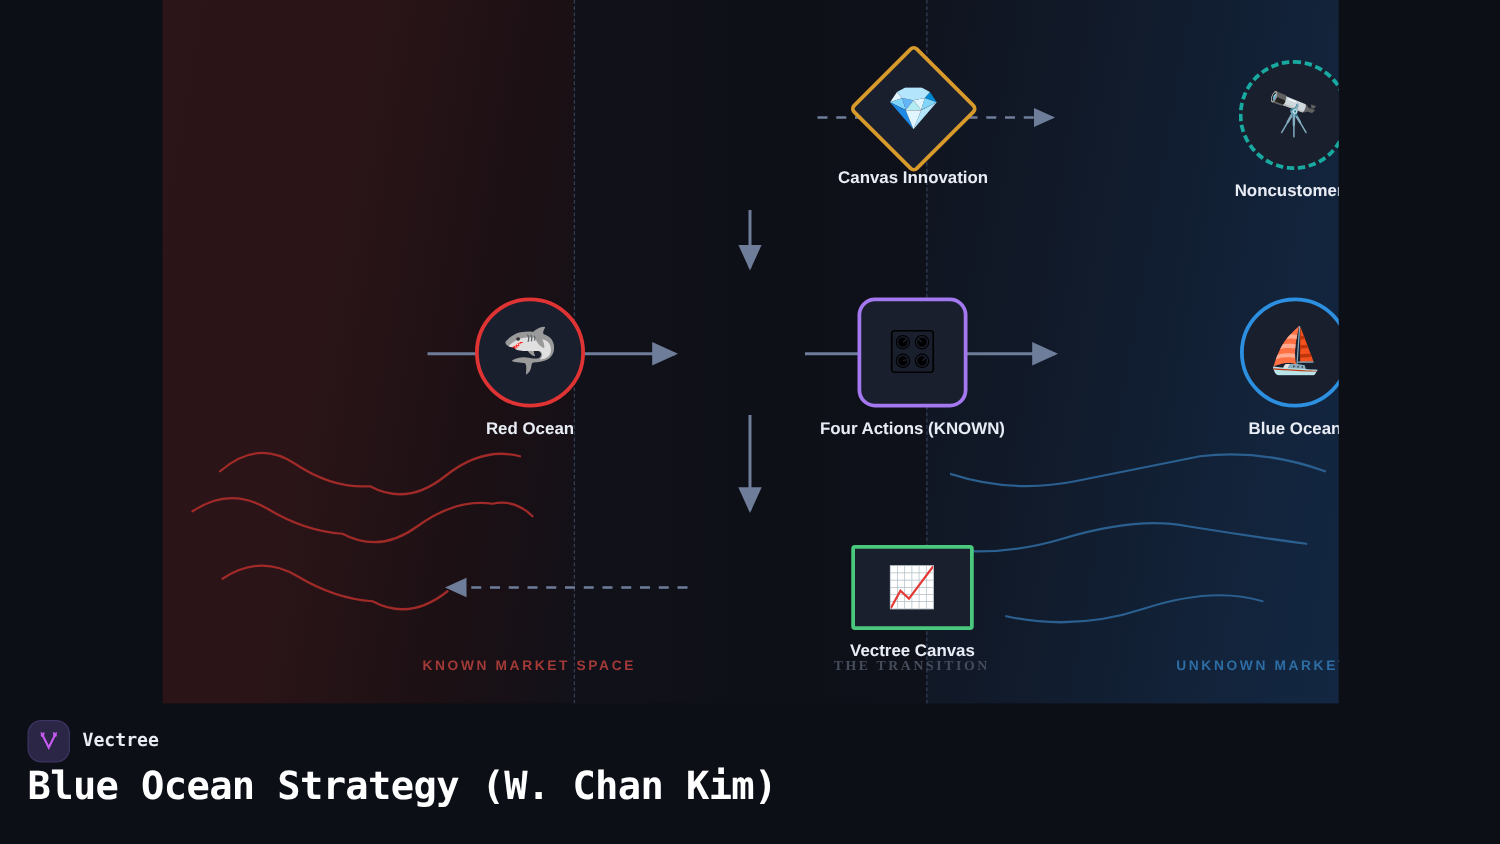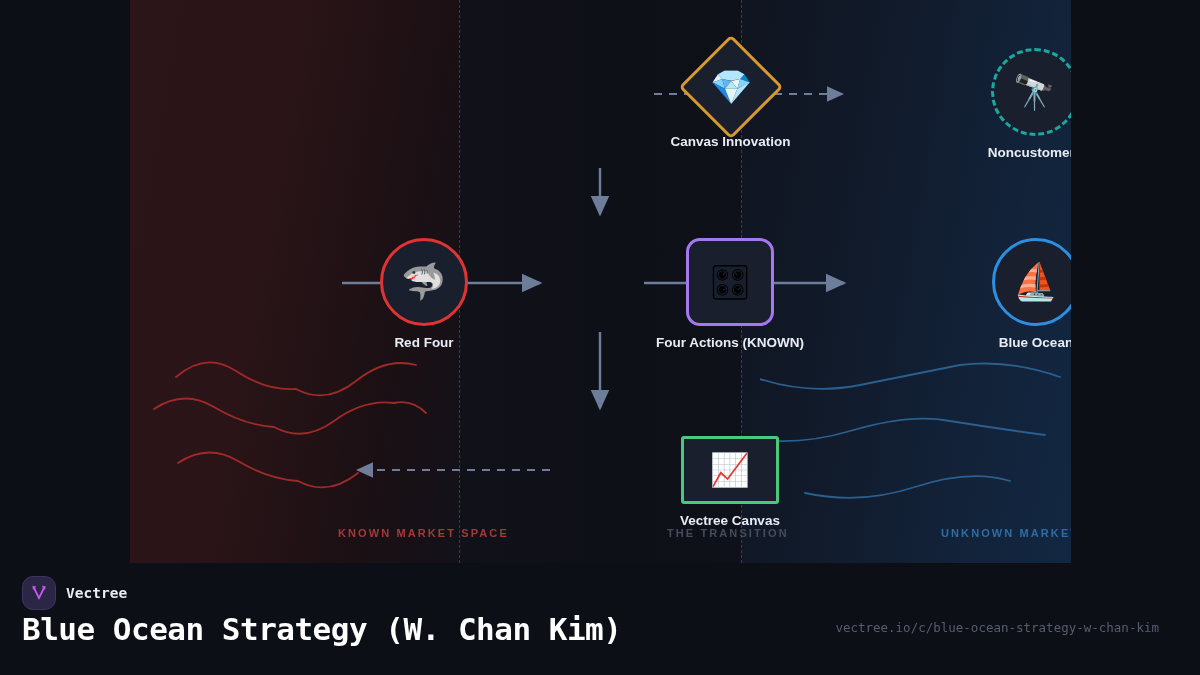--- a/index.html
+++ b/index.html
@@ -42,21 +42,21 @@
     position:absolute;
     font-size:11px;
     font-weight:700;
     letter-spacing:2.1px;
     white-space:nowrap;
   }
   #label-known  { color:#a33a38; left:208px; top:527px; }
   #label-unknown{ color:#2e6da4; left:811px; top:527px; }
   #label-transition {
     color:#454c5c; left:537px; top:527px;
-    font-size:11px; font-weight:700; letter-spacing:2.1px;
+    font-size:11px; font-weight:700; letter-spacing:2.1px;font-family:Liberation Serif, serif;
   }
 
   
   .node { position:absolute; text-align:center; }
   .node-shape {
     display:flex; align-items:center; justify-content:center;
     background:#1a1f2e;
     margin:0 auto;
   }
   .node-label {
@@ -177,21 +177,21 @@
     <div class="node-shape shape-circle" style="border:3px dashed #18a9a0;">
       <span class="emoji" style="font-size:34px;">🔭</span>
     </div>
     <div class="node-label">Noncustomers</div>
   </div>
 
   <div class="node" id="node-red">
     <div class="node-shape shape-circle" style="border:3px solid #e03434;">
       <span class="emoji" style="font-size:36px;">🦈</span>
     </div>
-    <div class="node-label">Red Four</div>
+    <div class="node-label">Red Ocean</div>
   </div>
 
   <div class="node" id="node-four">
     <div class="node-shape shape-rsquare" style="border:3px solid #a478f0;">
       <span class="emoji" style="font-size:34px;">🎛</span>
     </div>
     <div class="node-label">Four Actions (KNOWN)</div>
   </div>
 
   <div class="node" id="node-blue">
@@ -223,14 +223,13 @@
         <circle cx="5" cy="5" r="1.5" fill="#c45bf0"></circle>
         <circle cx="15" cy="5" r="1.5" fill="#c45bf0"></circle>
         <path d="M4 3.2 L5 5 L6.2 3.4" fill="none" stroke="#c45bf0" stroke-width="1.2" stroke-linecap="round"></path>
         <path d="M13.8 3.2 L15 5 L16 3.4" fill="none" stroke="#c45bf0" stroke-width="1.2" stroke-linecap="round"></path>
       </svg>
     </div>
     <div id="brand-name">Vectree</div>
   </div>
 
   <div id="page-title">Blue Ocean Strategy (W. Chan Kim)</div>
-  <div id="page-url">vectree.io/c/blue-ocean-strategy-w-chan-kim</div>
 </div>
 
 </body></html>

